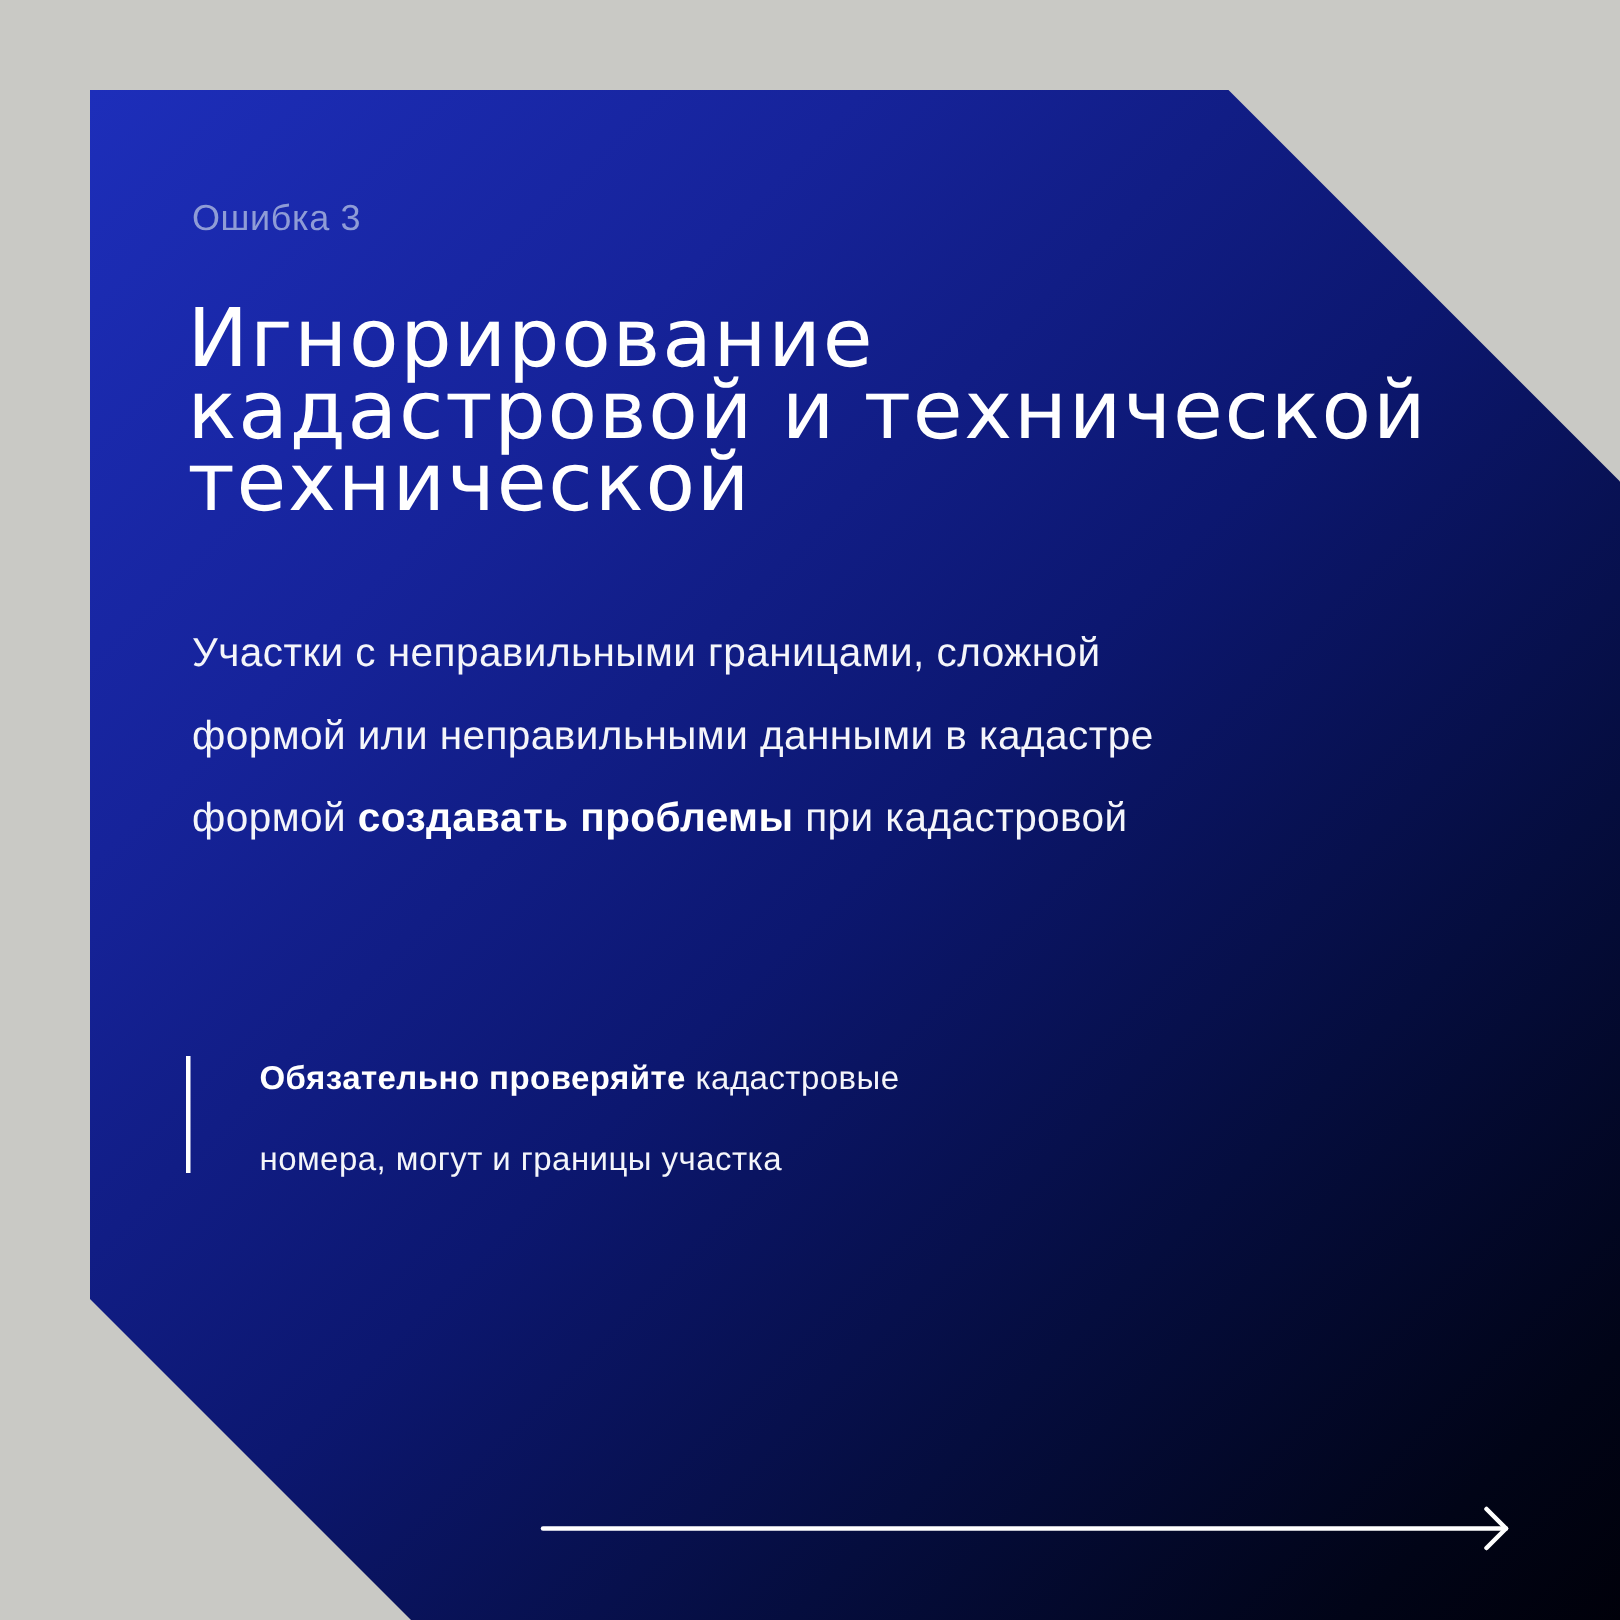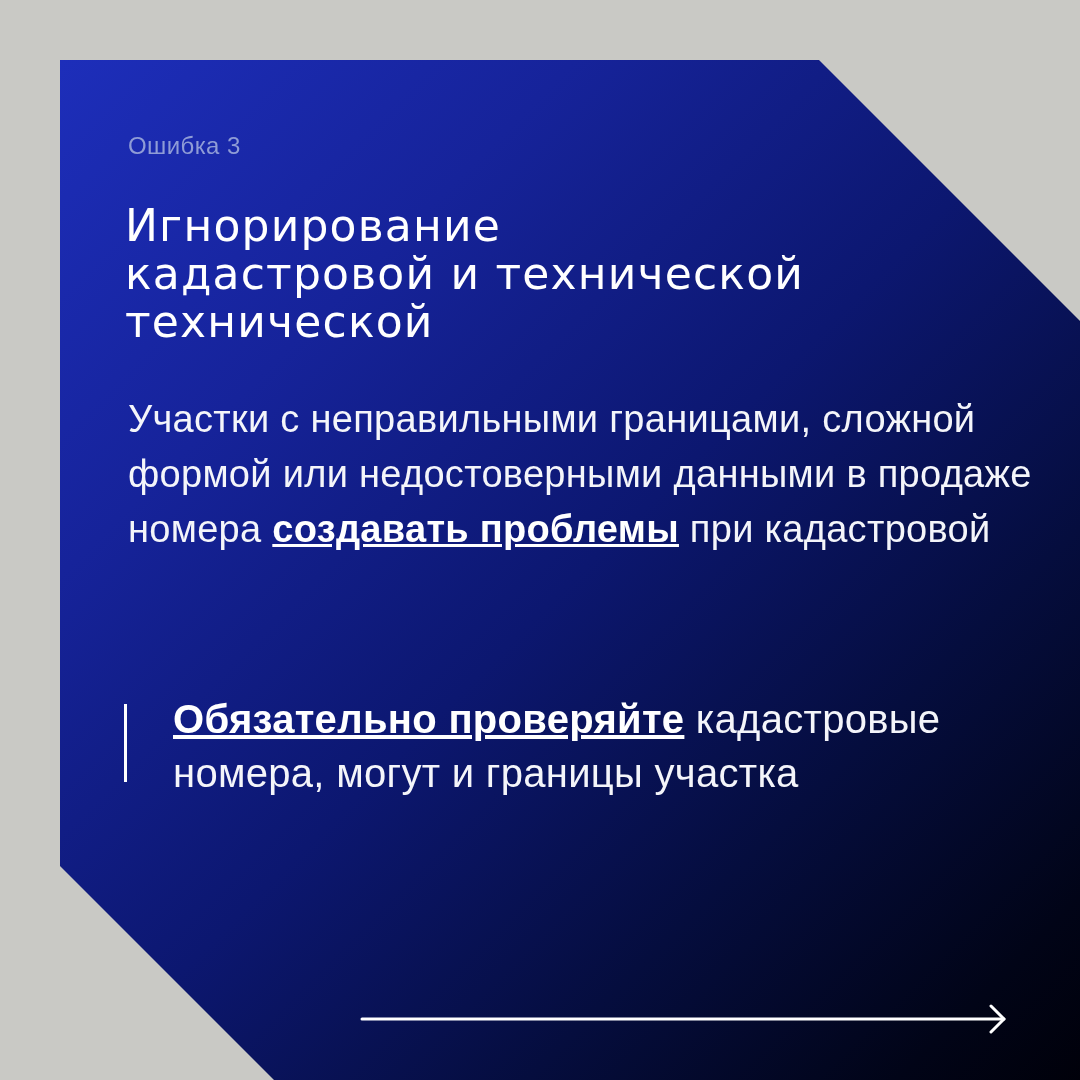--- a/index.html
+++ b/index.html
@@ -38,53 +38,53 @@
     letter-spacing: 0.4px;
     color: #8f9cd6;
   }
   .heading {
     position: absolute;
     left: 65px;
     top: 142px;
     margin: 0;
     font-family: "DejaVu Sans", sans-serif;
     font-weight: 400;
-    font-size: 44px;
+    font-size: 54px;
     line-height: 48px;
     letter-spacing: 1.2px;
     color: #ffffff;
   }
   .heading .hline { display: block; }
   .body-text {
     position: absolute;
     left: 68px;
-    top: 332px;
-    font-size: 38px;
+    top: 348px;
+    font-size: 27px;
     line-height: 55px;
     letter-spacing: 0.3px;
     color: #f4f5fa;
   }
   .body-text .bline { display: block; }
-  .body-text b, .quote-text b { font-weight: 700; color: #ffffff; text-decoration: underline; }
+  .body-text b, .quote-text b { font-weight: 700; color: #ffffff; }
   .quote {
     position: absolute;
     left: 64px;
     top: 632px;
   }
   .quote-bar {
     position: absolute;
     left: 0;
     top: 12px;
     width: 3px;
     height: 78px;
     background: #ffffff;
   }
   .quote-text {
     margin-left: 49px;
-    font-size: 40px;
+    font-size: 22px;
     line-height: 54px;
     letter-spacing: 0.3px;
     color: #f4f5fa;
   }
   .quote-text .qline { display: block; }
   .next-arrow {
     position: absolute;
     left: 300px;
     top: 942px;
     cursor: pointer;
@@ -99,23 +99,23 @@
     <div class="slide-label">Ошибка 3</div>
 
     <h1 class="heading">
       <span class="hline">Игнорирование</span>
       <span class="hline">кадастровой и технической</span>
       <span class="hline">технической</span>
     </h1>
 
     <div class="body-text">
       <span class="bline">Участки с неправильными границами, сложной</span>
-      <span class="bline">формой или недостоверными данными в продаже</span>
+      <span class="bline">формой или неправильными данными в кадастре</span>
       <span class="bline">
-        <span>номера </span><b>создавать проблемы</b><span> при кадастровой</span>
+        <span>формой </span><b>создавать проблемы</b><span> при кадастровой</span>
       </span>
     </div>
 
     <div class="quote">
       <div class="quote-bar"></div>
       <div class="quote-text">
         <span class="qline">
           <b>Обязательно проверяйте</b><span> кадастровые</span>
         </span>
         <span class="qline">номера, могут и границы участка</span>

